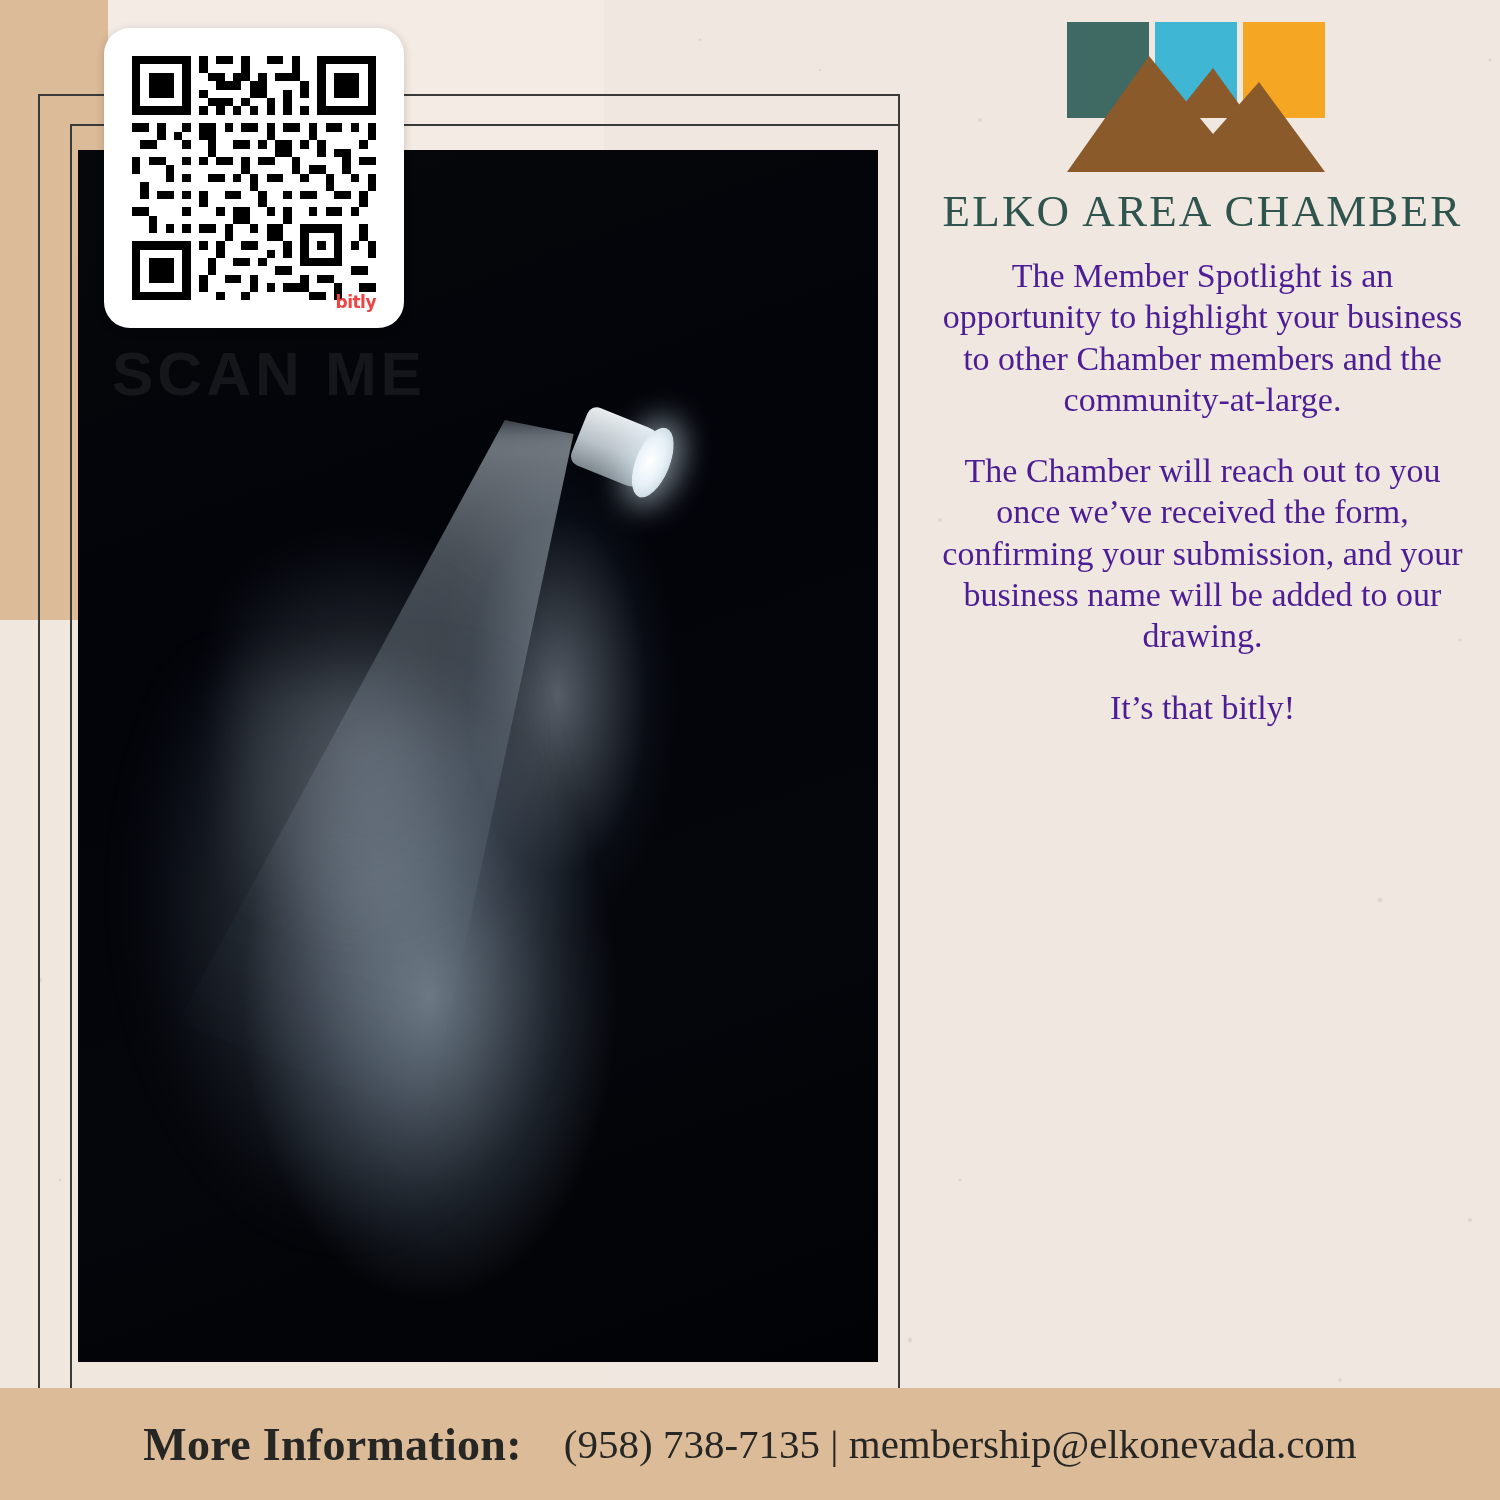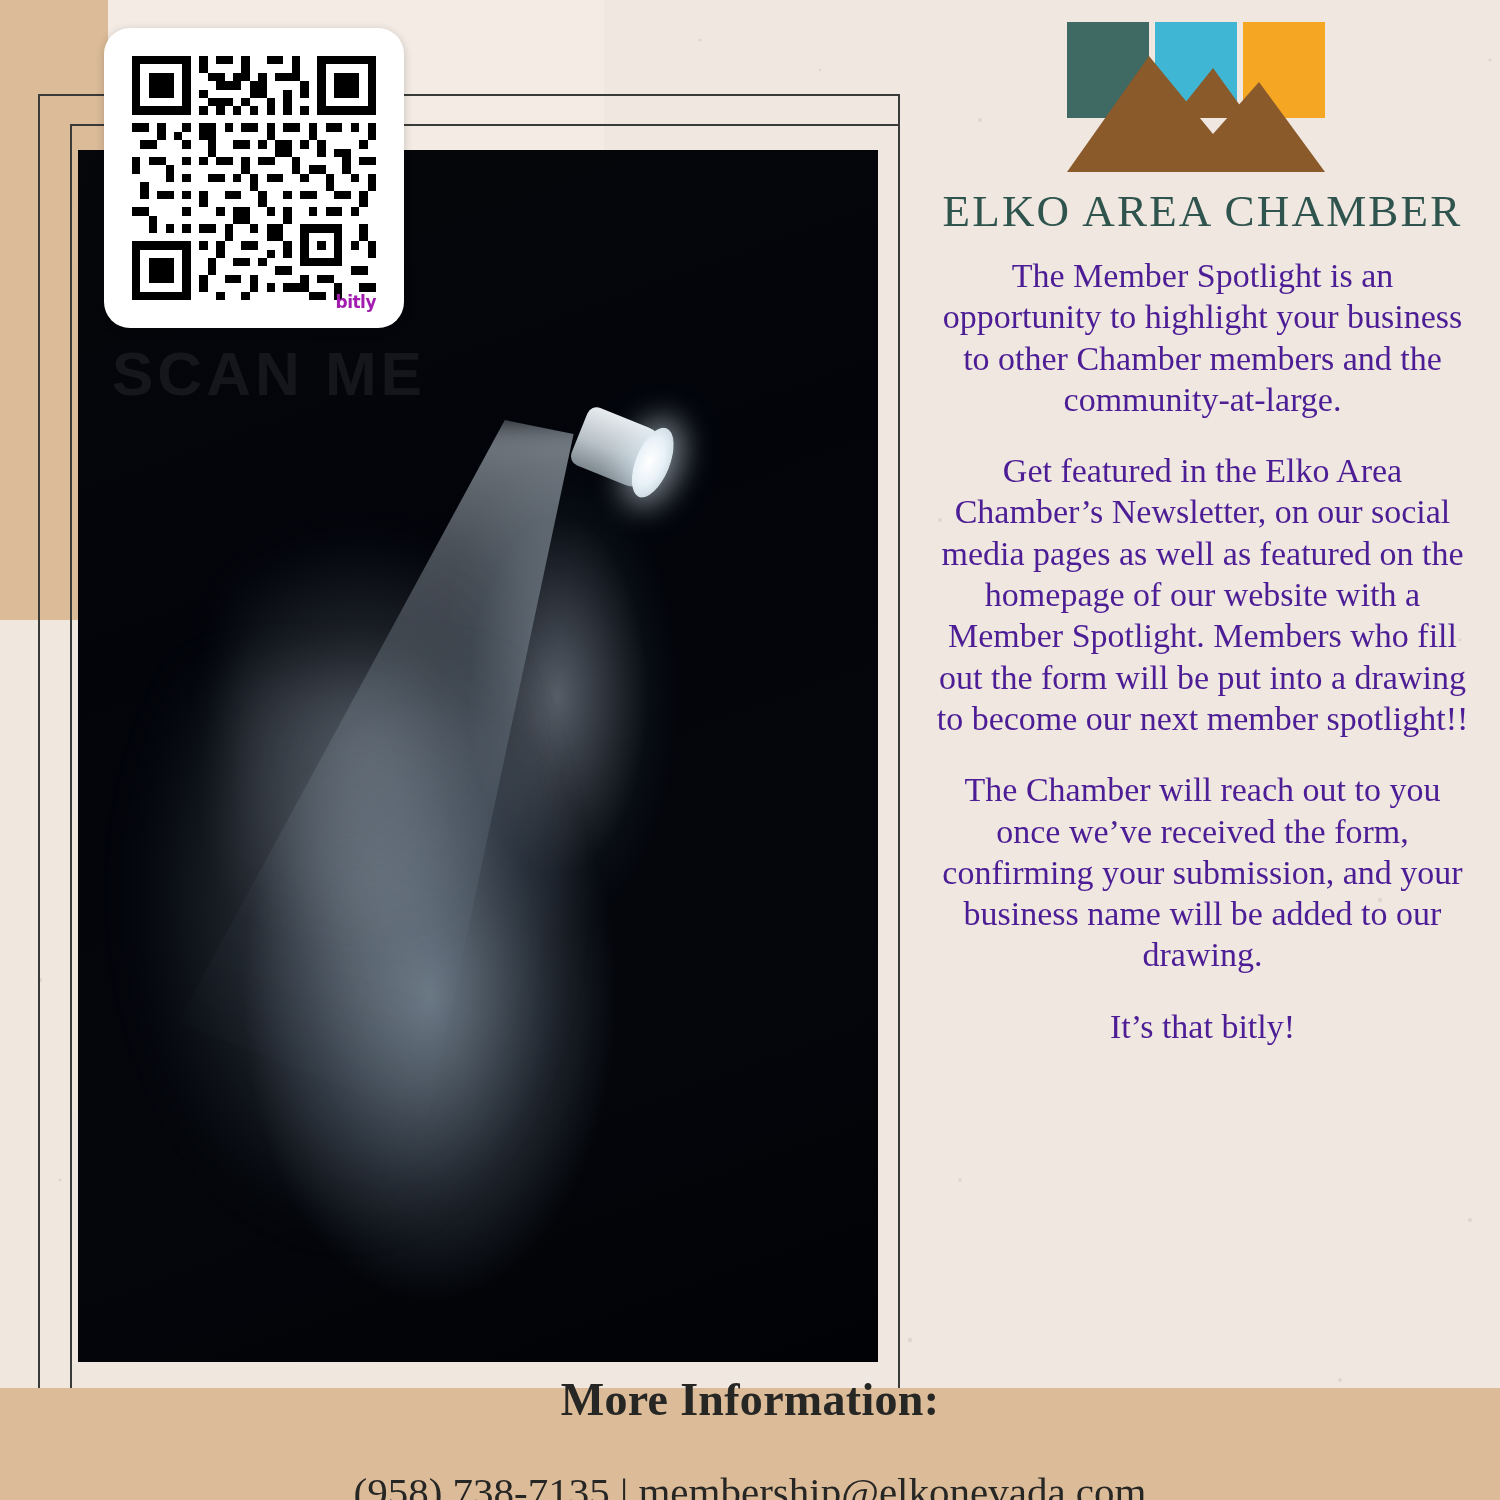--- a/index.html
+++ b/index.html
@@ -168,21 +168,21 @@
     width: 244px;
     height: 244px;
   }
   .qr-brand {
     position: absolute;
     right: 28px;
     bottom: 16px;
     font-family: "DejaVu Sans", sans-serif;
     font-size: 17px;
     font-weight: bold;
-    color: #a21caf;
+    color: #ef4444;
     letter-spacing: -0.5px;
   }
   .scan-me {
     position: absolute;
     left: 112px;
     top: 338px;
     font-family: "Liberation Sans", sans-serif;
     font-size: 62px;
     font-weight: bold;
     letter-spacing: 4px;
@@ -228,21 +228,20 @@
   .bottom-content {
     position: absolute;
     left: 0;
     bottom: 0;
     width: 1500px;
     height: 112px;
     display: flex;
     align-items: center;
     justify-content: center;
     gap: 42px;
-    flex-direction: column;
   }
   .more-info {
     font-family: "Liberation Serif", serif;
     font-weight: bold;
     font-size: 46px;
     color: #262624;
     letter-spacing: 0.3px;
   }
   .contact {
     font-family: "Liberation Serif", serif;
@@ -465,21 +464,20 @@
         <path d="M4 150 L86 34 L150 112 L196 60 L262 150 Z" fill="#8a5a2b"></path>
         <path d="M110 96 L150 46 L186 96 Z" fill="#8a5a2b"></path>
         <path d="M60 96 L86 58 L112 96 Z" fill="#f0e7df" opacity="0"></path>
       </svg>
     </div>
 
     <div class="chamber-name">ELKO AREA CHAMBER</div>
 
     <div class="body-text">
       <p class="para">The Member Spotlight is an opportunity to highlight your business to other Chamber members and the community-at-large.</p>
-      <p class="para">Get featured in the Elko Area Chamber’s Newsletter, on our social media pages as well as featured on the homepage of our website with a Member Spotlight. Members who fill out the form will be put into a drawing to become our next member spotlight!!</p>
       <p class="para">The Chamber will reach out to you once we’ve received the form, confirming your submission, and your business name will be added to our drawing.</p>
       <p class="para">It’s that bitly!</p>
     </div>
   </div>
 
   <div class="bg-bottom-bar"></div>
   <div class="bottom-content">
     <div class="more-info">More Information:</div>
     <div class="contact">(958) 738-7135  |  membership@elkonevada.com</div>
   </div>

